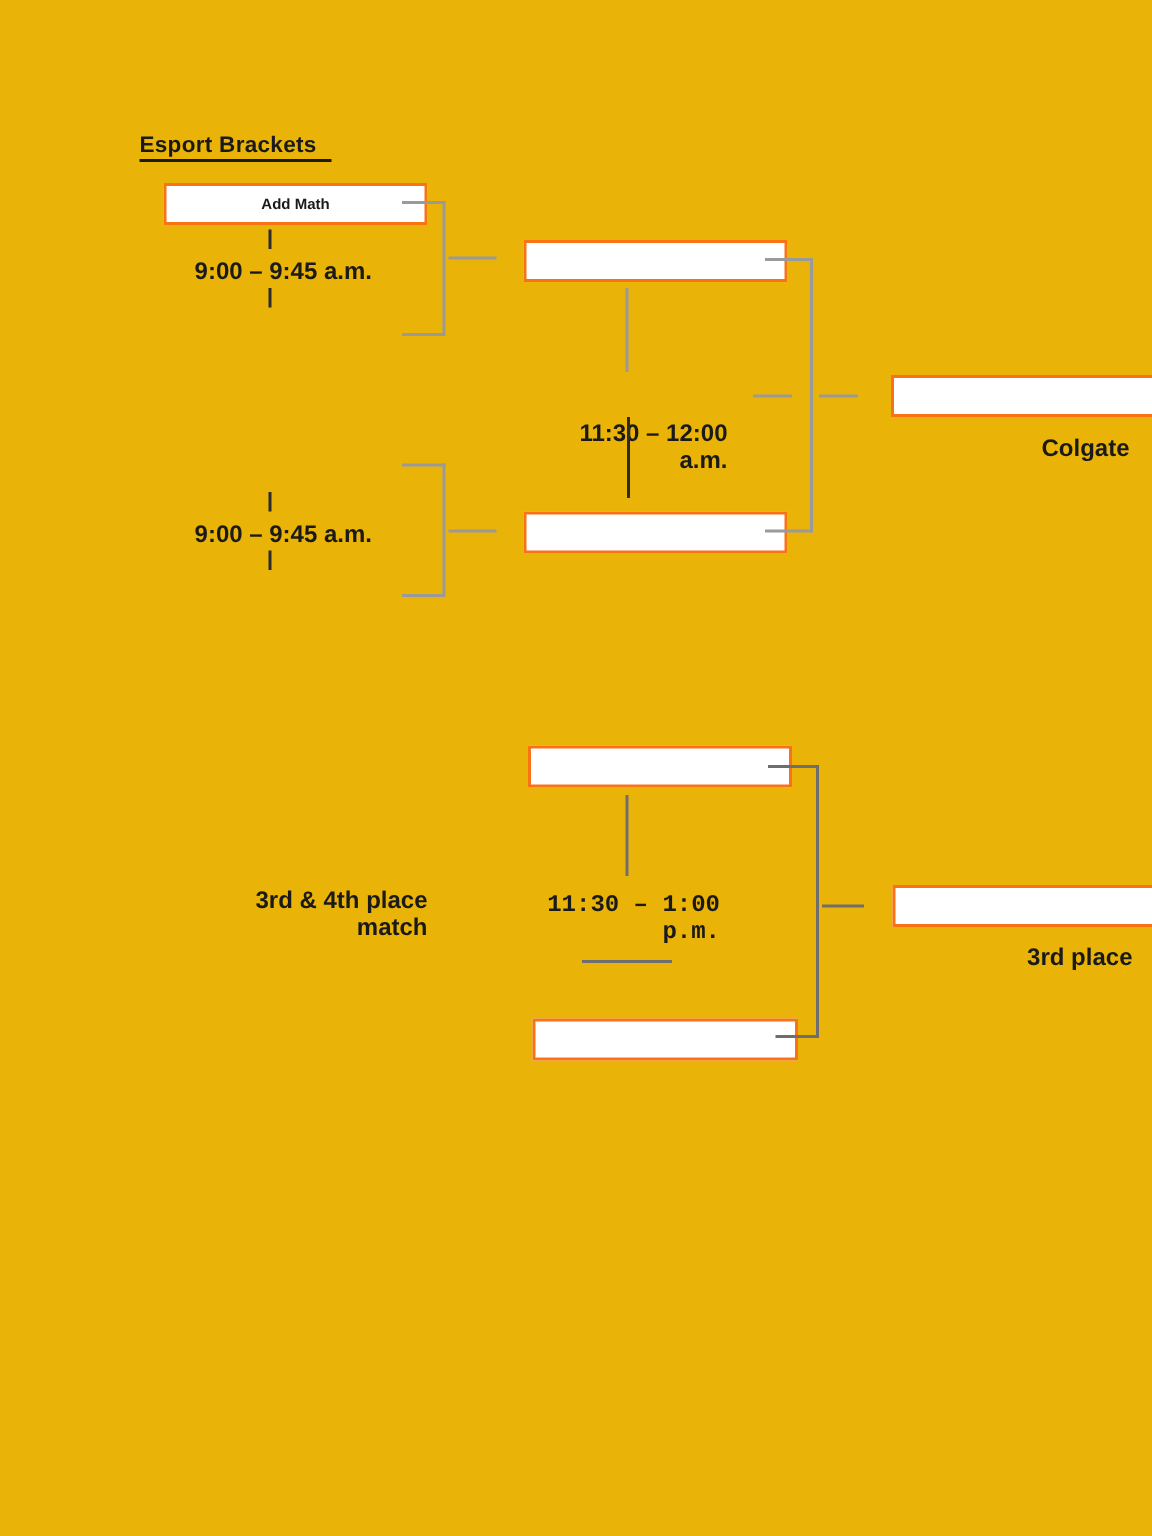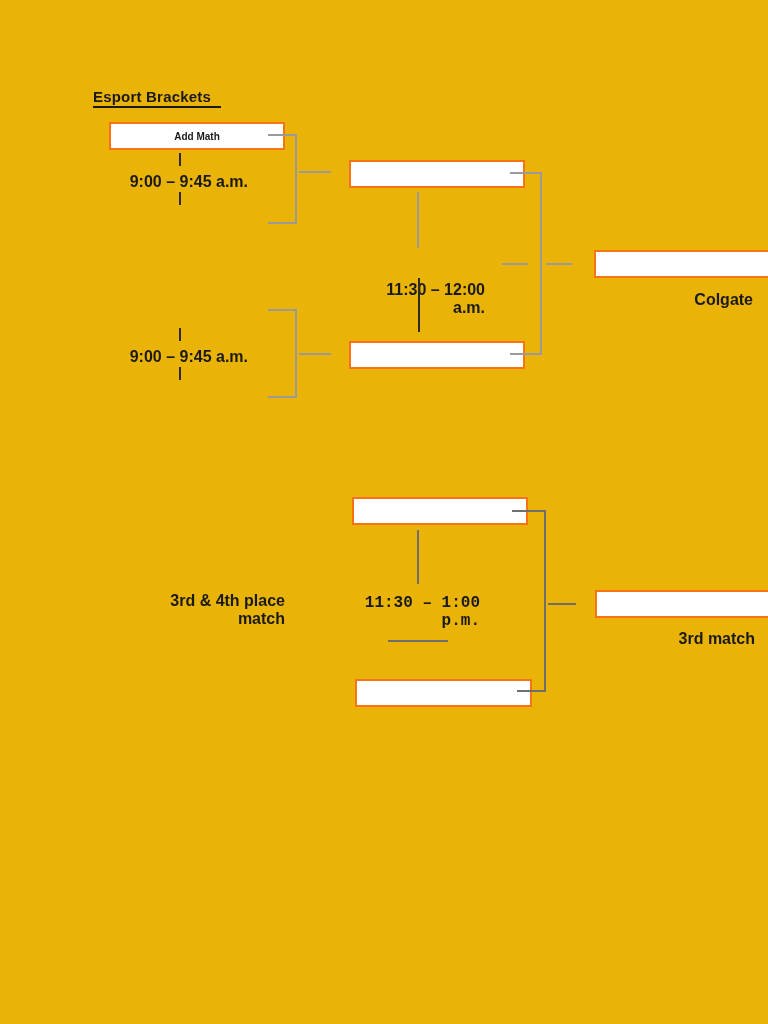--- a/index.html
+++ b/index.html
@@ -103,15 +103,15 @@
   <div class="lbl" style="left:360px; top:594px; width:120px;font-family:Liberation Mono, monospace;">11:30 – 1:00 p.m.</div>
   <div class="hline mid" style="left:388px; top:640px; width:60px;"></div>
   <div class="box" style="left:338px; top:679px; width:177px;"></div>
 
   <div class="hline mid" style="left:512px; top:510px; width:34px;"></div>
   <div class="vline mid" style="left:544px; top:510px; height:182px;"></div>
   <div class="hline mid" style="left:548px; top:603px; width:28px;"></div>
   <div class="hline mid" style="left:517px; top:690px; width:28px;"></div>
 
   <div class="box" style="left:578px; top:590px; width:177px;"></div>
-  <div class="lbl" style="left:578px; top:630px; width:177px;">3rd match</div>
+  <div class="lbl" style="left:578px; top:630px; width:177px;">3rd place</div>
 
 </div>
 
 </body></html>

